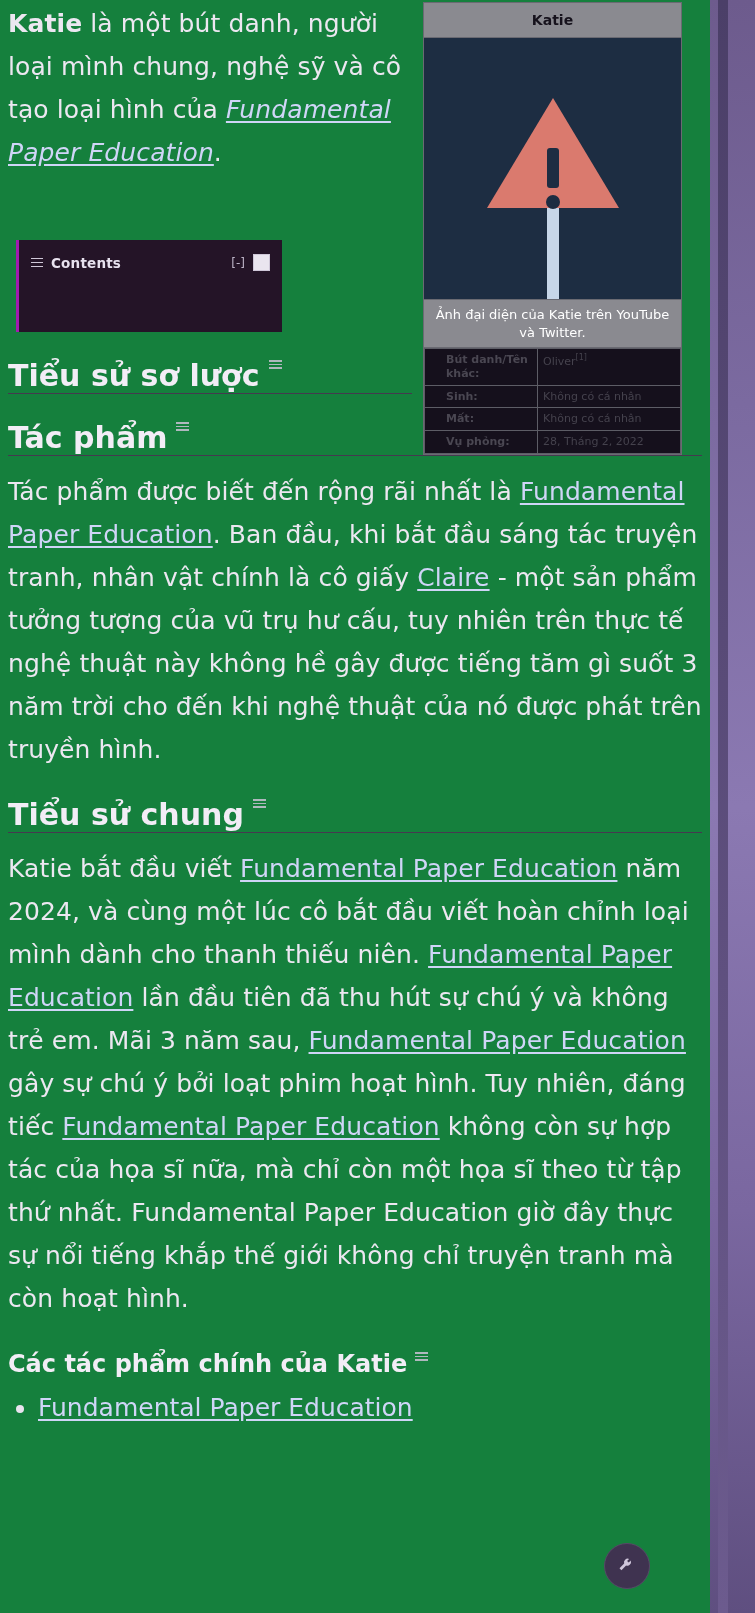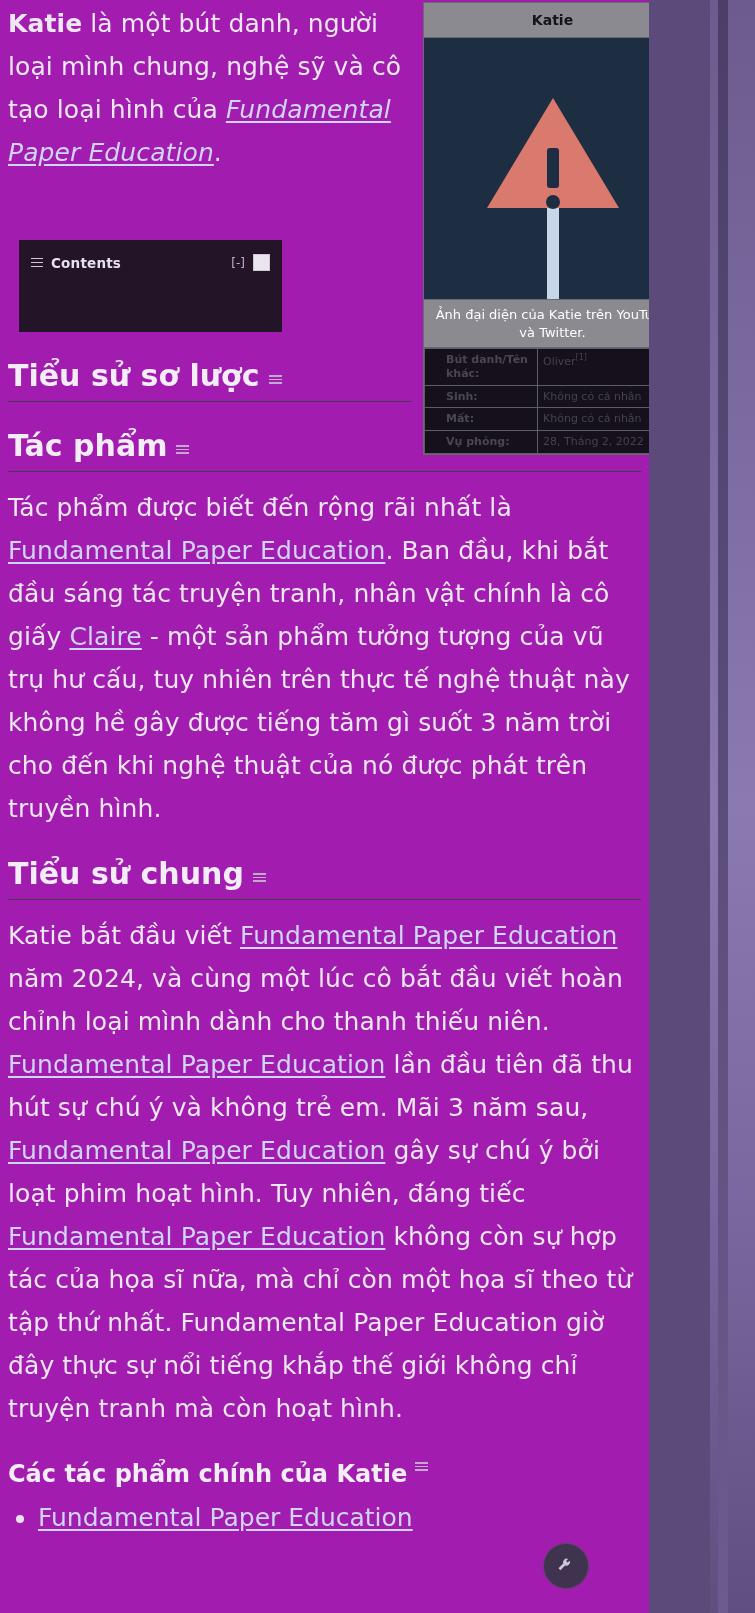--- a/index.html
+++ b/index.html
@@ -23,22 +23,22 @@
   }
   .right-strip .inner-bar {
     position: absolute;
     top: 0; left: 8px;
     width: 10px; height: 1613px;
     background: linear-gradient(180deg,#4b3f68,#6c5b8e);
   }
   .page {
     position: absolute;
     top: 0; left: 0;
-    width: 649px; height: 1613px;
-    background: #a21caf;
+    width: 710px; height: 1613px;
+    background: #15803d;
     overflow: hidden;
   }
   .content {
     position: relative;
     padding: 0 8px;
     color: #e9e3ef;
   }
   p, .para {
     font-size: 25px;
     line-height: 1.72;
@@ -184,25 +184,24 @@
     width: 15px; height: 15px;
     background: #eae5ef;
     border: 1px solid #cfc7d8;
   }
 
   
   h2.section {
     font-size: 30px;
     font-weight: bold;
     margin: 26px 0 0 0;
-    padding-bottom: 8px;
+    padding-bottom: 0;
     border-bottom: 1px solid #45394f;
     color: #f2edf6;
     display: flex;
-    align-items: flex-end;
     gap: 9px;
   }
   h3.sub {
     font-size: 24px;
     font-weight: bold;
     margin: 30px 0 6px 0;
     color: #f2edf6;
     display: flex;
     align-items: flex-start;
     gap: 8px;

